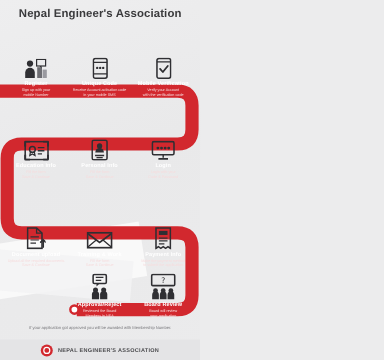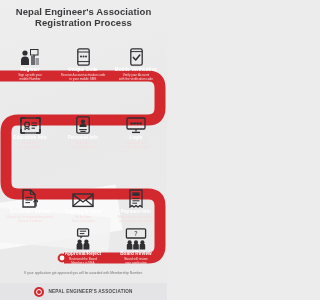--- a/index.html
+++ b/index.html
@@ -80,21 +80,20 @@
 </head>
 <body>
 
 <div id="page">
 
   <div class="bg-band"></div>
   <div class="bg-band2"></div>
 
   <div class="header">
     <span class="t1">Nepal Engineer's Association</span>
-    <span class="t2">Registration Process</span>
   </div>
 
   <svg class="pathsvg" viewBox="0 0 167 300">
 
     <path d="M -6 76 L 148 76 Q 160 76 160 88 L 160 108 Q 160 120 148 120
              L 18 120 Q 6 120 6 132 L 6 182 Q 6 194 18 194
              L 148 194 Q 160 194 160 206 L 160 246 Q 160 258 148 258
              L 64 258" fill="none" stroke="#d2282e" stroke-width="11" stroke-linecap="butt"></path>
 
     <path d="M 6 132 L 6 132" fill="none" stroke="#d2282e" stroke-width="11"></path>

